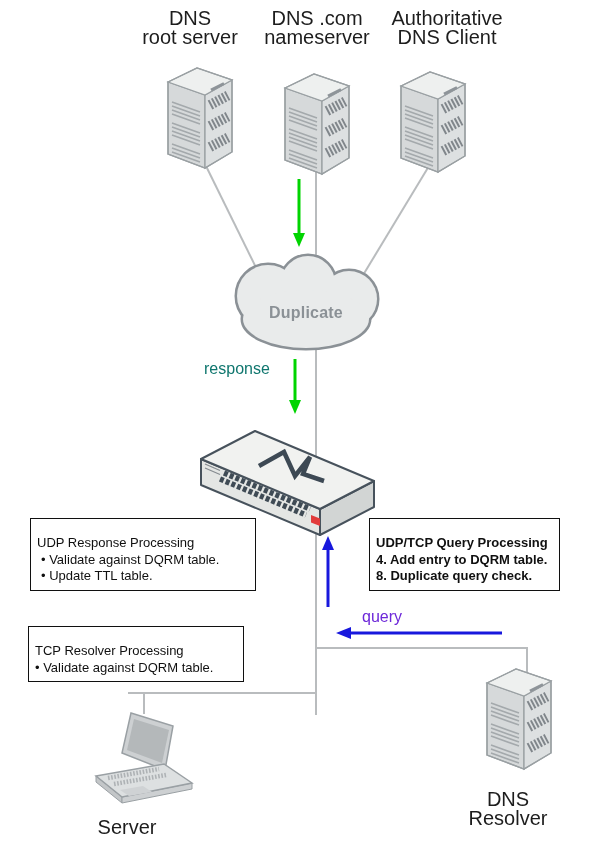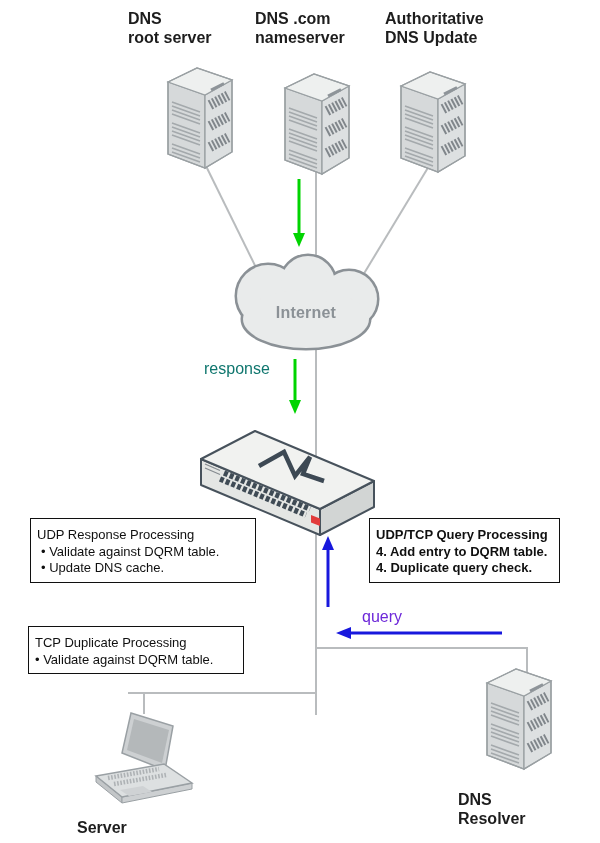--- a/index.html
+++ b/index.html
@@ -1,28 +1,28 @@
 <!DOCTYPE html>
 <html><head>
 <meta charset="utf-8">
 <style>
   html,body{margin:0;padding:0;background:#ffffff;}
   .stage{
     position:relative;width:600px;height:843px;background:#ffffff;overflow:hidden;
     font-family:"Liberation Sans","DejaVu Sans",sans-serif;color:#1d1d1d;
   }
   .stage svg.art{position:absolute;left:0;top:0;}
-  .lbl{position:absolute;text-align:left;font-size:16px;line-height:19px;white-space:pre-line;color:#1d1d1d;font-weight:bold;}
+  .lbl{position:absolute;text-align:center;font-size:20px;line-height:19px;white-space:pre-line;color:#1d1d1d;}
   .internet-lbl{position:absolute;text-align:center;font-size:16px;font-weight:bold;color:#8b9196;letter-spacing:.2px;}
   .flow-lbl{position:absolute;font-size:16px;line-height:18px;}
   .flow-lbl.green{color:#0f766e;}
   .flow-lbl.blue{color:#6d28d9;}
   .pbox{
     position:absolute;background:#ffffff;border:1.6px solid #101010;
-    padding:8px 6px 5px 6px;font-size:13px;line-height:16.5px;color:#101010;
+    padding:16px 6px 5px 6px;font-size:13px;line-height:16.5px;color:#101010;
   }
   .pbox .pbox-title{white-space:nowrap;}
   .pbox .pbox-item{white-space:nowrap;}
   .pbox .pbox-item.ind{padding-left:4px;}
 </style>
 </head>
 <body>
 
 <div class="stage">
 
@@ -107,39 +107,39 @@
       <line x1="502" y1="633" x2="350" y2="633" stroke="#1818dd" stroke-width="3"></line>
       <polygon points="336,633 351,627 351,639" fill="#1818dd"></polygon>
     </g>
   </svg>
 
   <div class="lbl" style="left:128px;top:9px;width:124px;">DNS
 root server</div>
   <div class="lbl" style="left:255px;top:9px;width:124px;">DNS .com
 nameserver</div>
   <div class="lbl" style="left:385px;top:9px;width:124px;">Authoritative
-DNS Update</div>
-  <div class="internet-lbl" style="left:246px;top:304px;width:120px;">Internet</div>
+DNS Client</div>
+  <div class="internet-lbl" style="left:246px;top:304px;width:120px;">Duplicate</div>
   <div class="lbl" style="left:77px;top:818px;width:100px;">Server</div>
   <div class="lbl" style="left:458px;top:790px;width:100px;">DNS
 Resolver</div>
 
   <div class="flow-lbl green" style="left:204px;top:360px;">response</div>
   <div class="flow-lbl blue" style="left:362px;top:608px;">query</div>
 
   <div class="pbox" style="left:30px;top:518px;width:212px;">
     <div class="pbox-title">UDP Response Processing</div>
     <div class="pbox-item ind">• Validate against DQRM table.</div>
-    <div class="pbox-item ind">• Update DNS cache.</div>
+    <div class="pbox-item ind">• Update TTL table.</div>
   </div>
 
   <div class="pbox" style="left:369px;top:518px;width:177px;font-weight:bold;">
     <div class="pbox-title">UDP/TCP Query Processing</div>
     <div class="pbox-item">4. Add entry to DQRM table.</div>
-    <div class="pbox-item">4. Duplicate query check.</div>
+    <div class="pbox-item">8. Duplicate query check.</div>
   </div>
 
   <div class="pbox" style="left:28px;top:626px;width:202px;">
-    <div class="pbox-title">TCP Duplicate Processing</div>
+    <div class="pbox-title">TCP Resolver Processing</div>
     <div class="pbox-item">• Validate against DQRM table.</div>
   </div>
 
 </div>
 
 </body></html>

